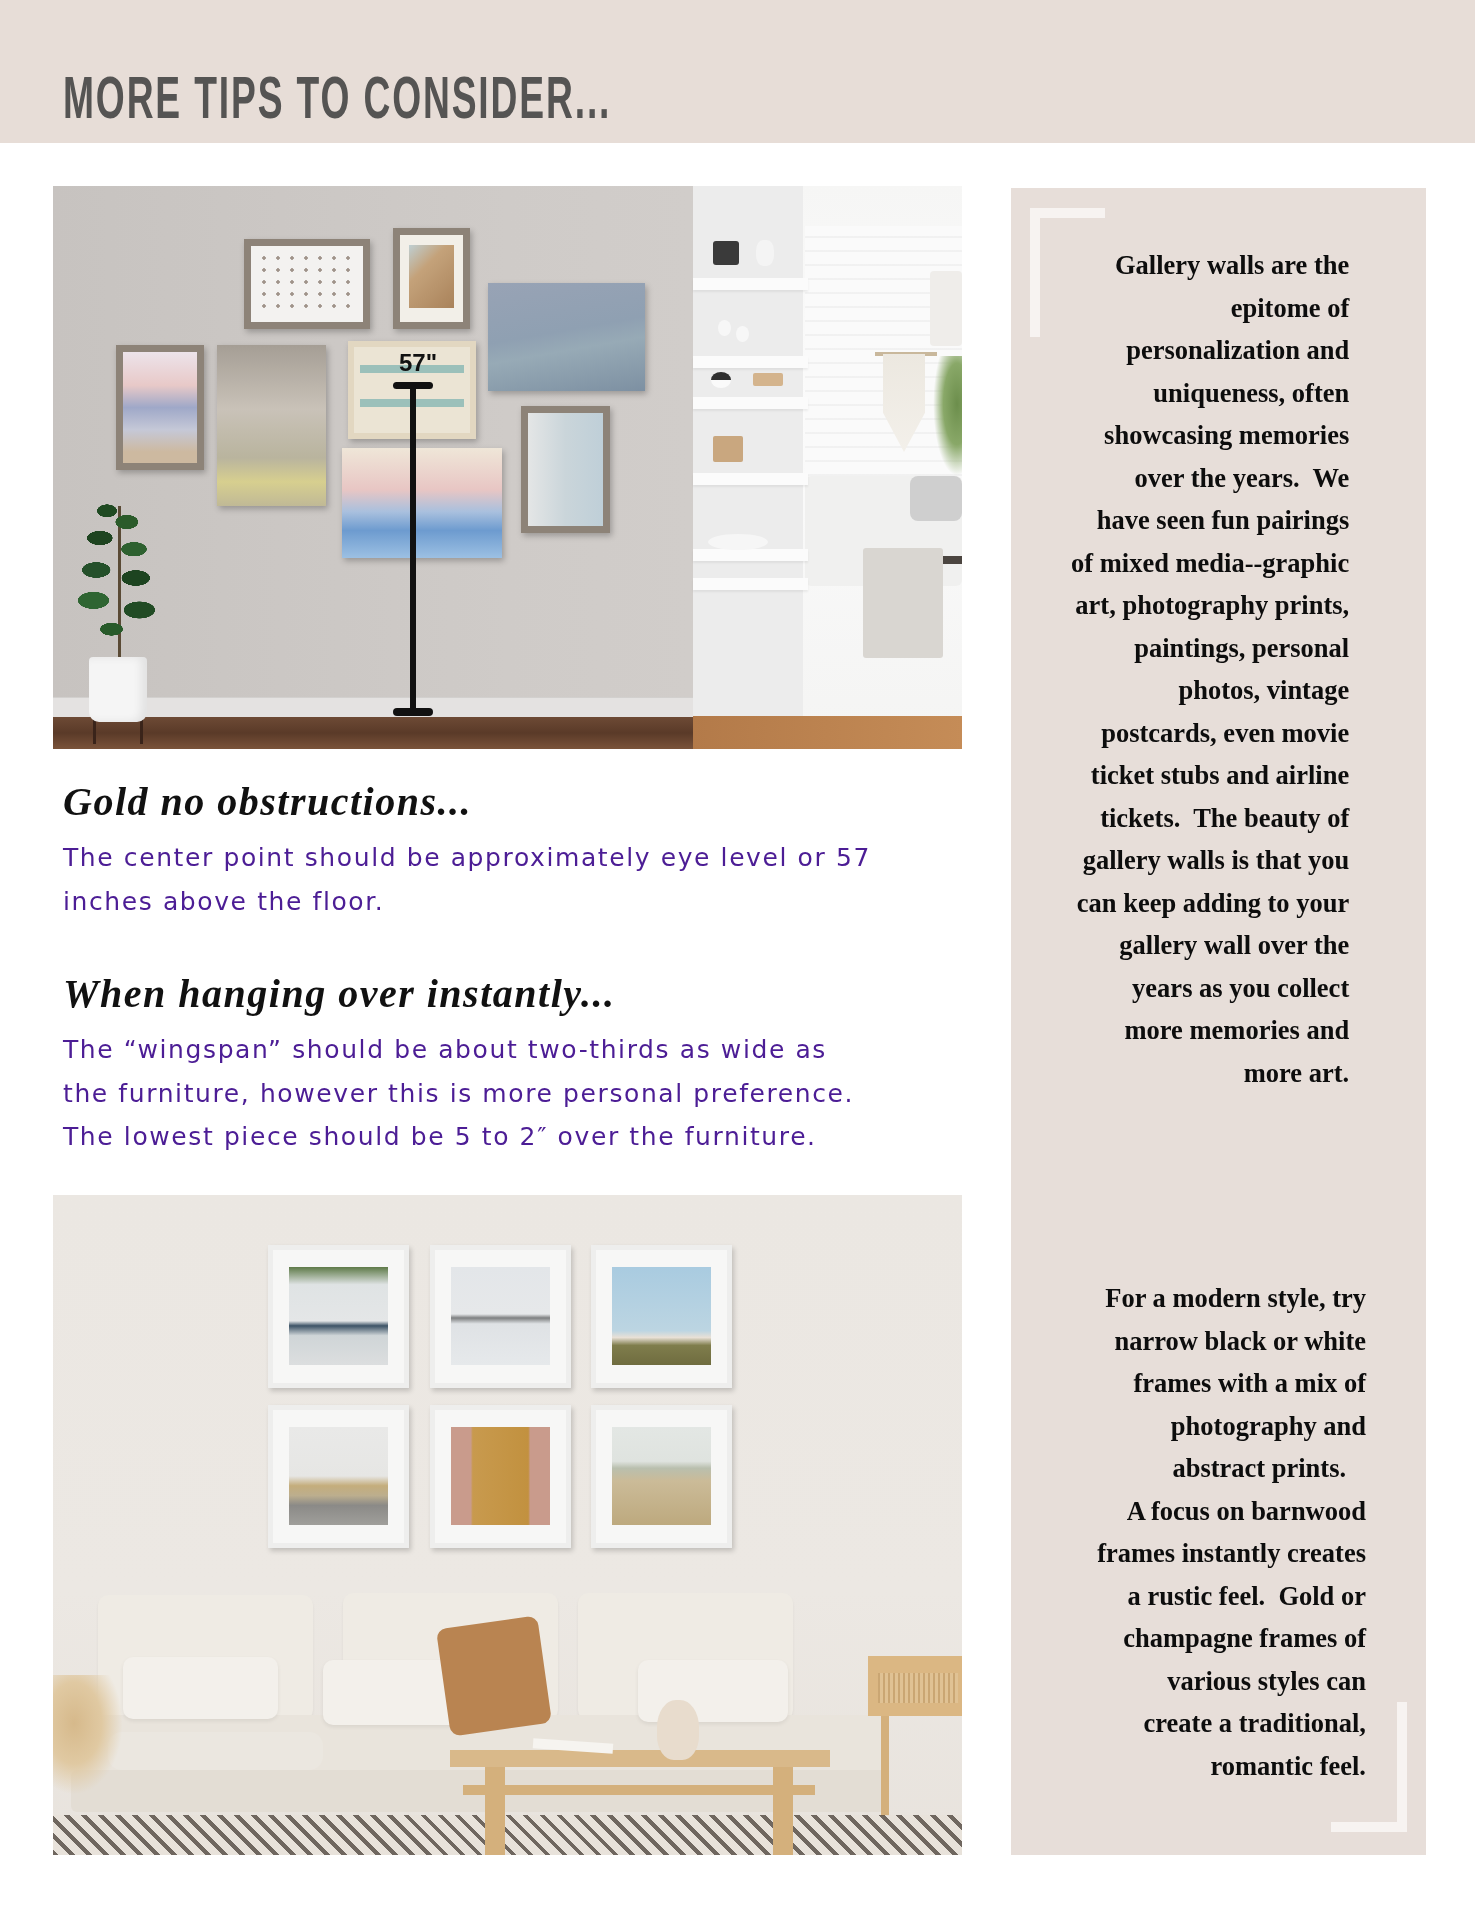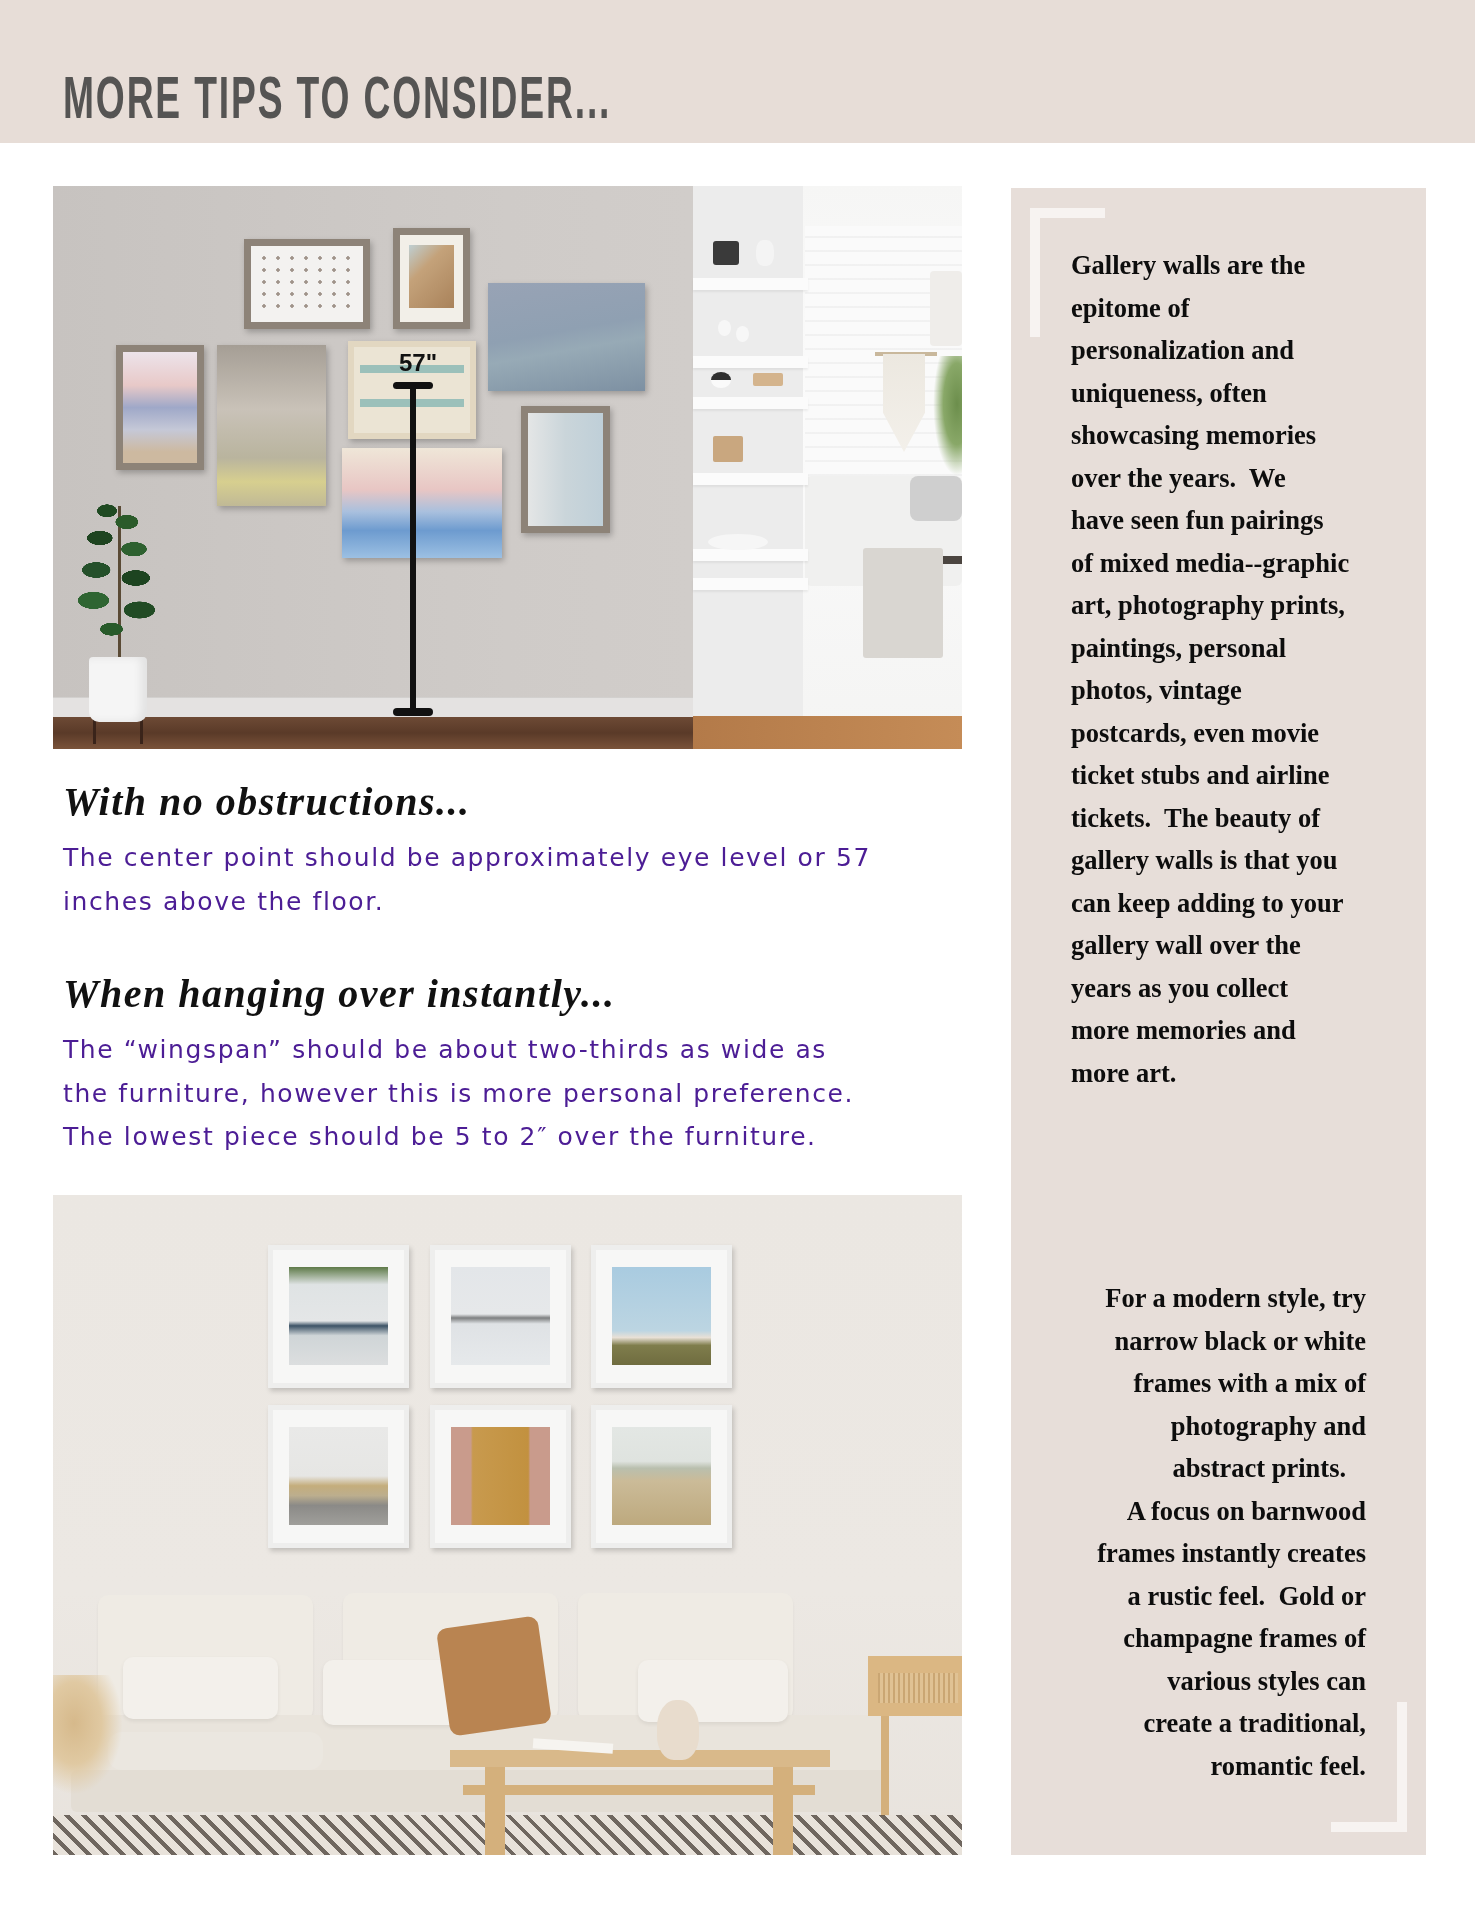--- a/index.html
+++ b/index.html
@@ -108,21 +108,21 @@
   .pampas { position: absolute; left: 0; top: 480px; width: 70px; height: 120px;
     background: radial-gradient(ellipse at 30% 40%, #d6b98b 0%, #e0c9a2 40%, transparent 70%); }
 
   
   .side-panel { position: absolute; left: 1011px; top: 188px; width: 415px; height: 1667px; background: #e7ded9; }
   .bracket { position: absolute; background: #f7f3f1; }
   .panel-text {
     position: absolute; font-family: "Liberation Serif", serif; font-weight: bold;
     font-size: 26.5px; line-height: 42.5px; color: #0d0d0d; white-space: pre;
   }
-  .panel-text-top { left: 1071px; top: 244px; text-align: left; }
+  .panel-text-top { left: 1071px; top: 244px; text-align: right; }
   .panel-text-bottom { right: 109px; top: 1277px; text-align: right; }
 </style>
 </head>
 <body>
 
 <div class="header-band"></div>
 <h1 class="page-title">MORE TIPS TO CONSIDER...</h1>
 
 <div class="photo photo-1">
   <div class="p1-baseboard"></div>
@@ -176,21 +176,21 @@
   <div class="measure-bar"></div>
   <div class="measure-cap-bottom"></div>
 
   <div class="plant-stem"></div>
   <div class="plant-leaves"></div>
   <div class="plant-stand-l"></div>
   <div class="plant-stand-r"></div>
   <div class="plant-pot"></div>
 </div>
 
-<h2 class="tip-heading" style="top:778px;">With no obstructions...</h2>
+<h2 class="tip-heading" style="top:778px;">Gold no obstructions...</h2>
 <p class="tip-body" style="top:836px;">The center point should be approximately eye level or 57
 inches above the floor.</p>
 
 <h2 class="tip-heading" style="top:970px;">When hanging over instantly...</h2>
 <p class="tip-body" style="top:1028px;">The “wingspan” should be about two-thirds as wide as
 the furniture, however this is more personal preference.
 The lowest piece should be 5 to 2″ over the furniture.</p>
 
 <div class="photo photo-2">
 

